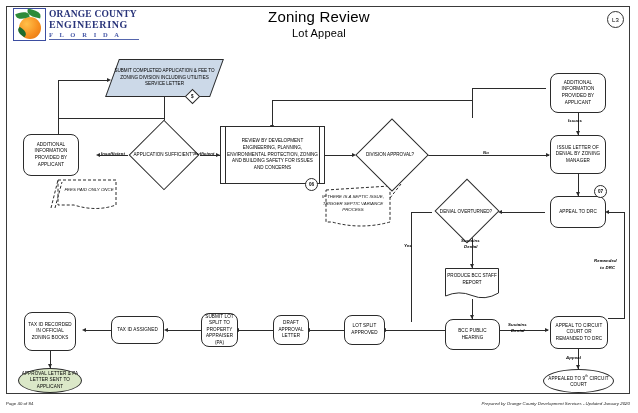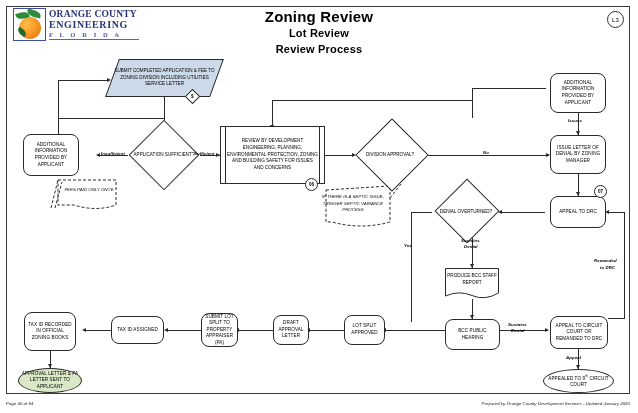--- a/index.html
+++ b/index.html
@@ -26,21 +26,21 @@
   .logo .t2{position:absolute;left:36px;top:11px;font-family:"Liberation Serif","DejaVu Serif",serif;
             font-size:10px;font-weight:bold;color:#29347a;letter-spacing:.6px;white-space:nowrap;}
   .logo .t3{position:absolute;left:36px;top:23px;font-family:"Liberation Serif","DejaVu Serif",serif;
             font-size:6.5px;font-weight:bold;color:#4a5ba8;letter-spacing:2.6px;white-space:nowrap;}
   .logo .rule{position:absolute;left:36px;top:31px;width:90px;height:1px;background:#5566ad;}
 
   
   .title1{position:absolute;left:0;top:8px;width:638px;text-align:center;font-size:15px;}
   .title2{position:absolute;left:0;top:27px;width:638px;text-align:center;font-size:11px;}
   .title3{position:absolute;left:0;top:43px;width:638px;text-align:center;font-size:11px;}
-  .title1,.title2,.title3{letter-spacing:.2px;font-weight:bold;}
+  .title1,.title2,.title3{letter-spacing:.2px;}
 
   
   .corner-marker{position:absolute;left:607px;top:11px;width:15px;height:15px;border:1px solid #333;
        border-radius:50%;font-size:6px;display:flex;align-items:center;justify-content:center;
        letter-spacing:.2px;}
 
   
   .node{position:absolute;box-sizing:border-box;display:flex;align-items:center;justify-content:center;
         text-align:center;font-size:4.6px;line-height:1.42;letter-spacing:.1px;padding:2px;
         border:1px solid #2b2b2b;background:#fff;}
@@ -125,22 +125,21 @@
       <div class="leaf l2"></div>
       <div class="leaf l3"></div>
     </div>
     <div class="t1">ORANGE COUNTY</div>
     <div class="t2">ENGINEERING</div>
     <div class="t3">F L O R I D A</div>
     <div class="rule"></div>
   </div>
 
   <div class="title1">Zoning Review</div>
-  <div class="title2">Lot Review</div>
-  <div class="title3">Review Process</div>
+  <div class="title2">Lot Appeal</div>
   <div class="corner-marker">L3</div>
 
   <div class="ln lv" style="left:164px;top:97px;height:22px;"></div>
   <div class="ln lh" style="left:58px;top:118px;width:107px;"></div>
 
   <div class="ln lv" style="left:58px;top:118px;height:16px;"></div>
 
   <div class="ln lv" style="left:58px;top:80px;height:38px;"></div>
   <div class="ln lh" style="left:58px;top:80px;width:50px;"></div>
   <div class="ar ar-r" style="left:107px;top:77.5px;"></div>

